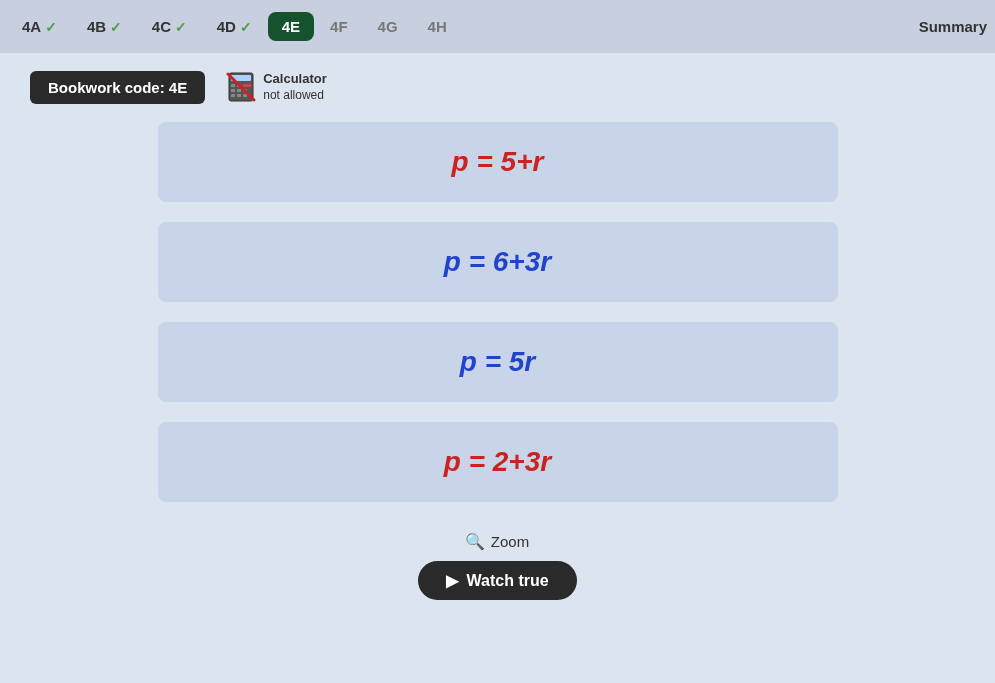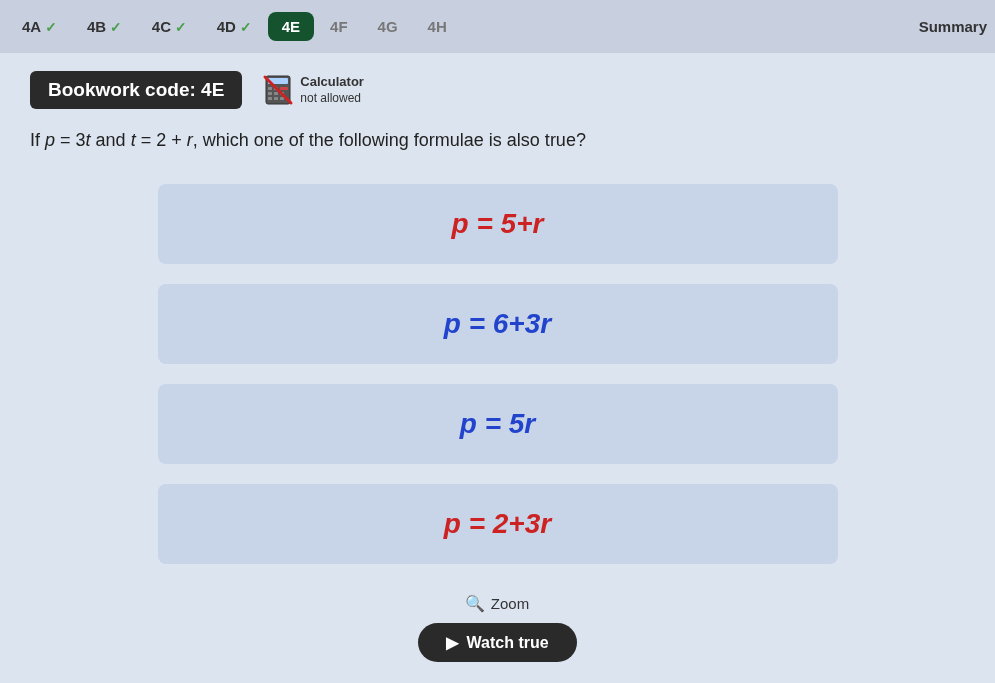--- a/index.html
+++ b/index.html
@@ -75,21 +75,21 @@
       align-items: center;
       gap: 20px;
       margin-bottom: 18px;
     }
 
     .bookwork-badge {
       background: #2a2a2a;
       color: #fff;
       padding: 8px 18px;
       border-radius: 6px;
-      font-size: 19px;
+      font-size: 15px;
       font-weight: 600;
     }
 
     .calculator-info {
       display: flex;
       align-items: center;
       gap: 6px;
       font-size: 13px;
       color: #333;
       line-height: 1.3;
@@ -265,25 +265,20 @@
           <line x1="3" y1="3" x2="29" y2="29" stroke="#cc2222" stroke-width="3" stroke-linecap="round"></line>
         </svg>
       </div>
       <div class="calc-text">
         <span class="calc-label">Calculator</span>
         <span class="calc-sublabel">not allowed</span>
       </div>
     </div>
   </div>
 
-  <div class="question-text">
-    <span>
-      If <em>p</em> = 3<em>t</em> and <em>t</em> = 2 + <em>r</em>, which one of the following formulae is also true?
-    </span>
-  </div>
 
   <div class="answers-grid">
 
     <div class="answer-box">
       <span class="formula answer-red">
         <em>p</em> = 5+<em>r</em>
       </span>
     </div>
 
     <div class="answer-box">

